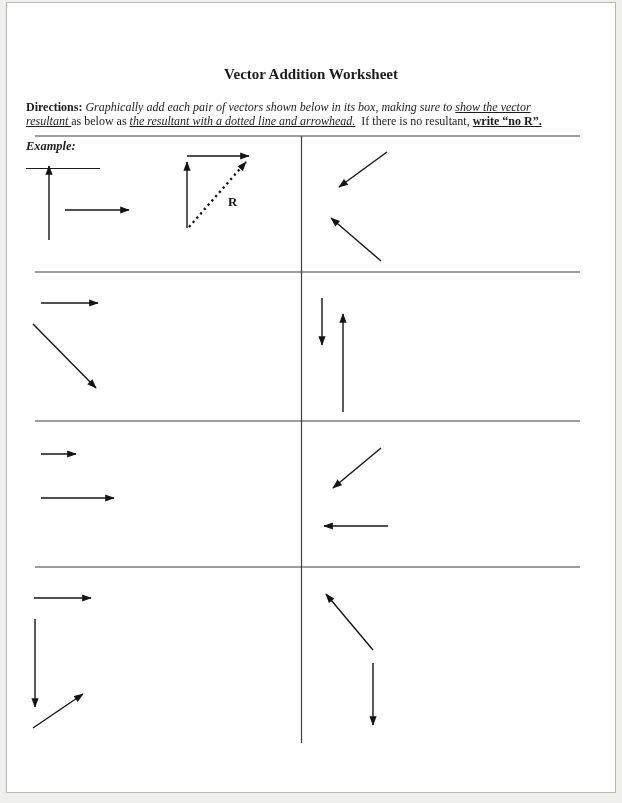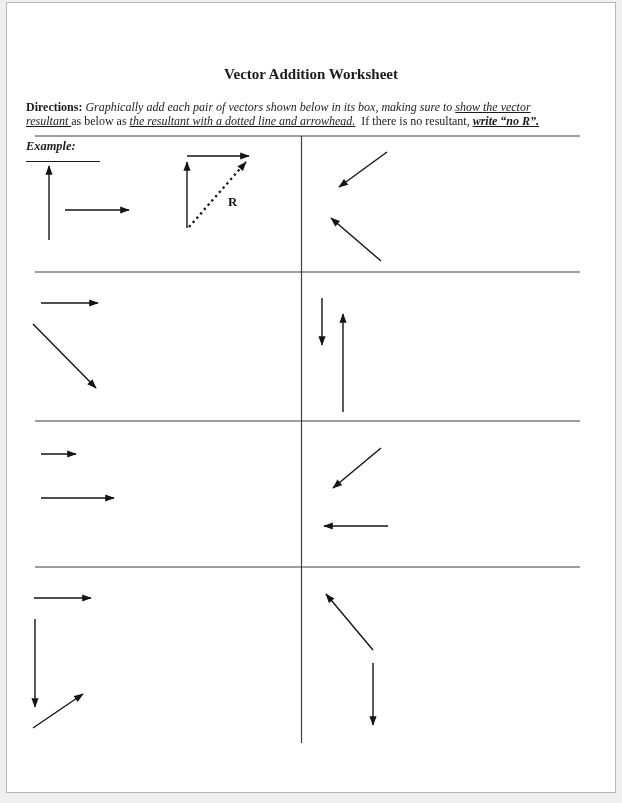--- a/index.html
+++ b/index.html
@@ -20,24 +20,24 @@
     display:inline-block;width:143px;height:14px;
     border-bottom:1px solid #4a4a4a;margin-left:5px;vertical-align:baseline;
   }
   .title{left:0;top:66px;width:100%;text-align:center;font-weight:bold;font-size:15px;}
   .directions{left:26px;top:100px;width:560px;font-size:12px;line-height:14.4px;}
   .dline{white-space:pre;}
   .seg-b{font-weight:bold;}
   .seg-i{font-style:italic;}
   .seg-iu{font-style:italic;text-decoration:underline;}
   .seg-r{font-style:normal;}
-  .seg-biu{font-weight:bold;font-style:italic;text-decoration:underline;}
+  .seg-biu{font-weight:bold;text-decoration:underline;}
   .example{
     left:26px;top:139px;font-size:12.4px;font-weight:bold;font-style:italic;
-    display:inline-block;border-bottom:1.2px solid #1c1c1c;padding-right:24px;padding-bottom:7px;
+    display:inline-block;border-bottom:1.2px solid #1c1c1c;padding-right:24px;padding-bottom:14px;
   }
   .cell{position:absolute;background:transparent;}
   svg.diagram{position:absolute;left:0;top:0;width:622px;height:803px;pointer-events:none;}
   .r-label{font-family:"Liberation Serif","DejaVu Serif",serif;font-weight:bold;font-size:12.8px;fill:#111;}
 </style>
 </head>
 <body>
 
 <div class="screen">
   <div class="page"></div>

